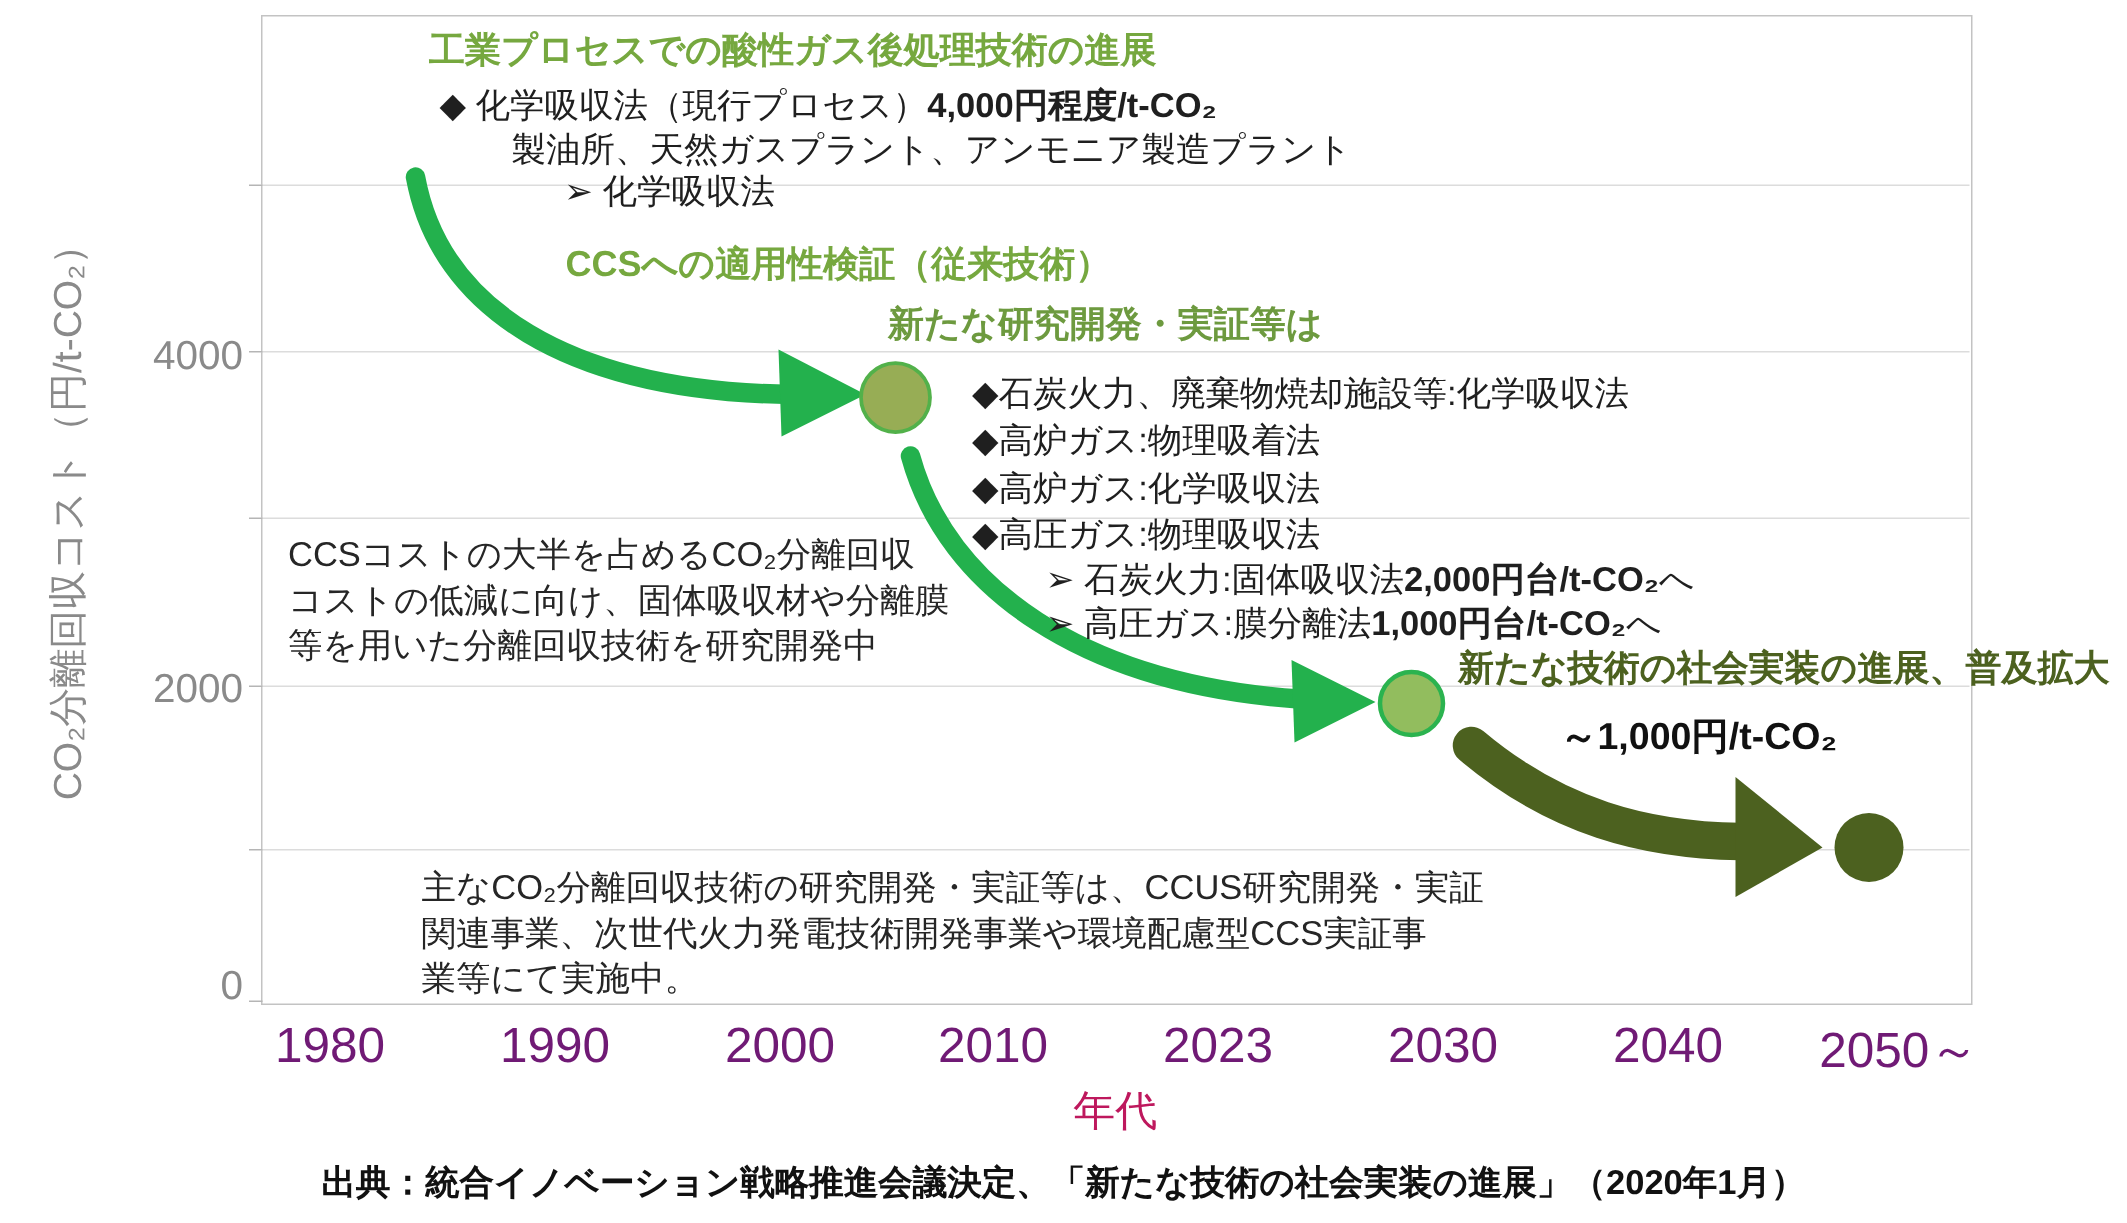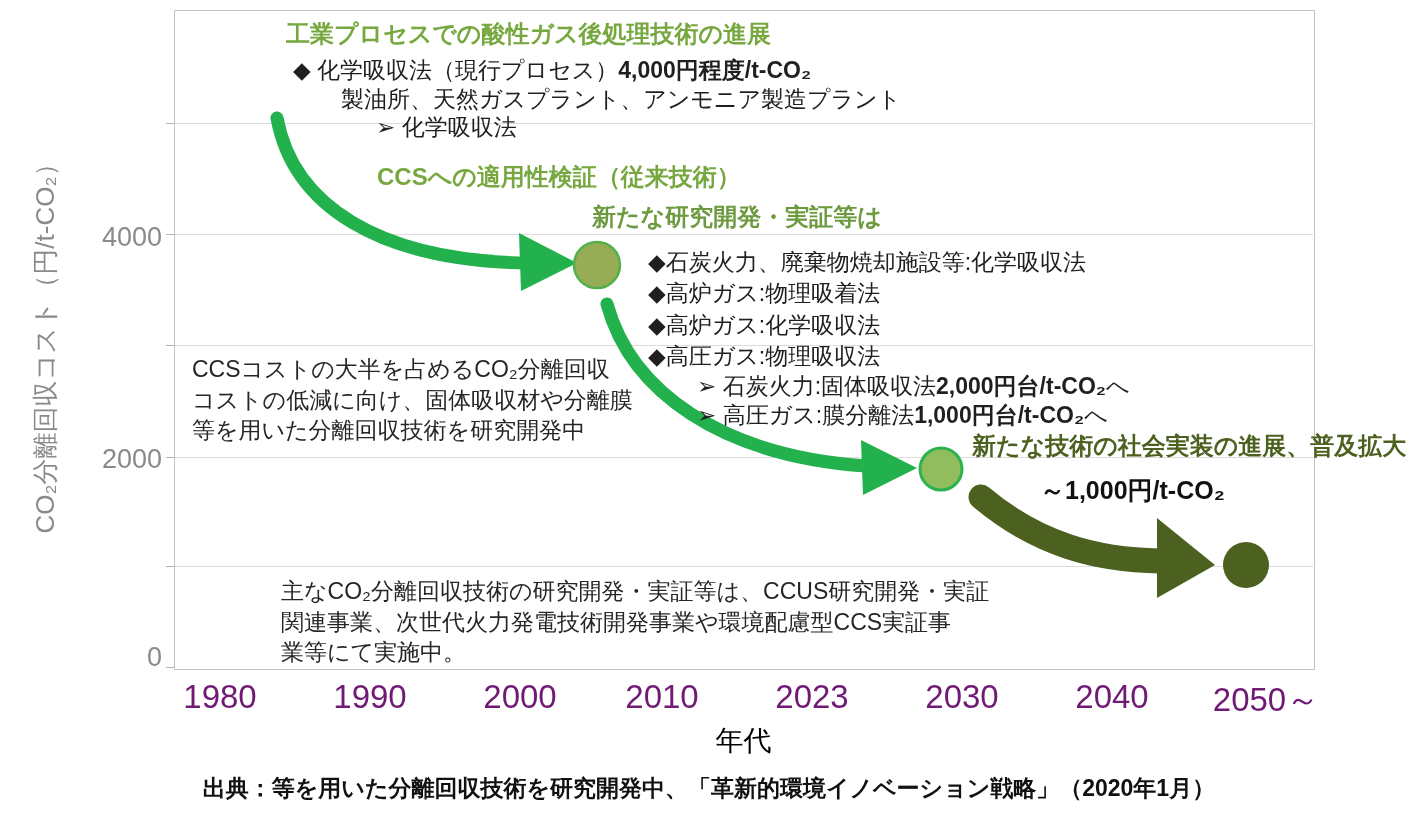--- a/index.html
+++ b/index.html
@@ -10,21 +10,21 @@
   
   .frame{position:absolute;left:174px;top:10px;width:1139px;height:658px;
          border:1.5px solid #c3c3c3;background:#fff;}
   .gridline{position:absolute;left:174px;width:1139px;height:0;border-top:1.5px solid #dcdcdc;}
   .g5000{top:123px}.g4000{top:234px}.g3000{top:345px}.g2000{top:457px}.g1000{top:566px}
   .ytick{position:absolute;left:166px;width:9px;height:0;border-top:1.5px solid #b5b5b5;}
   
   .ylab{position:absolute;color:#8a8a8a;font-size:27px;text-align:right;width:70px;white-space:nowrap;}
   .y4000{left:92px;top:222px}.y2000{left:92px;top:444px}.y0{left:92px;top:642px}
   .xlab{position:absolute;top:678px;width:120px;text-align:center;color:#701a75;font-size:33px;white-space:nowrap;}
-  .axis-title-x{position:absolute;left:174px;top:722px;width:1139px;text-align:center;color:#000000;font-size:28px;}
+  .axis-title-x{position:absolute;left:174px;top:722px;width:1139px;text-align:center;color:#be185d;font-size:28px;}
   .axis-title-y{position:absolute;left:-254px;top:324px;width:600px;height:36px;text-align:center;
     color:#8a8a8a;font-size:26px;transform:rotate(-90deg);white-space:nowrap;}
   
   .ann{position:absolute;white-space:nowrap;font-size:23px;line-height:1.25;}
   .bold{font-weight:bold;}
   .h-green{color:#76a83f;font-weight:bold;font-size:24px;text-align:center;}
   .h-olive{color:#6d9a3f;font-weight:bold;font-size:24px;}
   .h-dark{color:#4c611f;font-weight:bold;font-size:24px;}
   .note{position:absolute;font-size:23px;line-height:1.33;white-space:nowrap;color:#262626;}
   .target{position:absolute;font-size:25px;font-weight:bold;color:#111;white-space:nowrap;}
@@ -106,15 +106,15 @@
 
   <div class="ann h-dark" style="left:972px;top:431px">新たな技術の社会実装の進展、普及拡大</div>
   <div class="target" style="left:1040px;top:474px">～1,000円/t-CO₂</div>
 
   <div class="note" style="left:281px;top:576px">
     <div>主なCO₂分離回収技術の研究開発・実証等は、CCUS研究開発・実証</div>
     <div>関連事業、次世代火力発電技術開発事業や環境配慮型CCS実証事</div>
     <div>業等にて実施中。</div>
   </div>
 
-  <div class="source">出典：等を用いた分離回収技術を研究開発中、「革新的環境イノベーション戦略」（2020年1月）</div>
+  <div class="source">出典：統合イノベーション戦略推進会議決定、「新たな技術の社会実装の進展」（2020年1月）</div>
 
 </div>
 
 </body></html>

